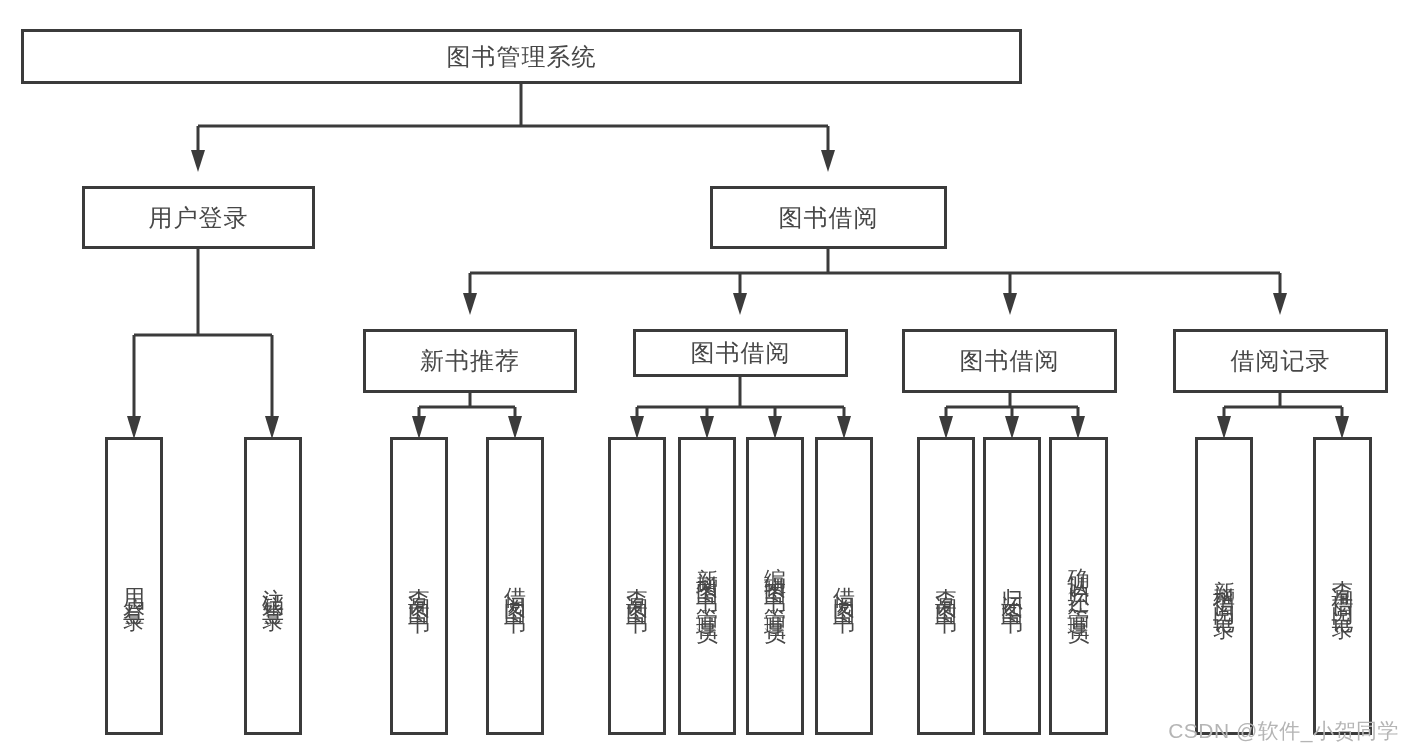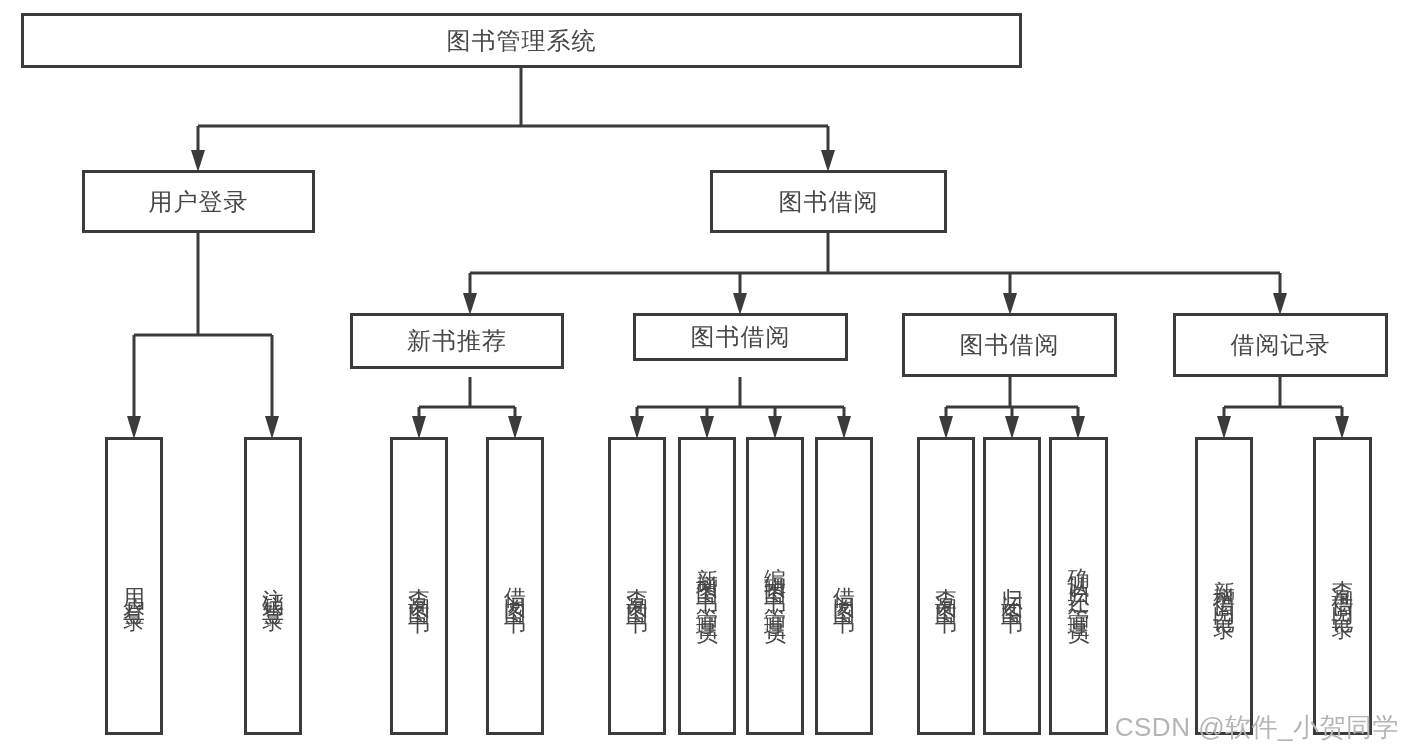--- a/index.html
+++ b/index.html
@@ -26,20 +26,21 @@
     box-sizing: border-box;
     border: 3px solid #3b3b3b;
     background: #ffffff;
     display: flex;
     align-items: center;
     justify-content: center;
     color: #474747;
     font-size: 24px;
     letter-spacing: 1px;
     white-space: nowrap;
+    margin-top: 16px;
   }
   .node-v {
     position: absolute;
     box-sizing: border-box;
     border: 3px solid #3b3b3b;
     background: #ffffff;
     display: flex;
     align-items: center;
     justify-content: center;
     color: #474747;
@@ -48,21 +49,21 @@
     text-orientation: mixed;
     letter-spacing: 8px;
     line-height: 1;
     white-space: nowrap;
   }
   .watermark {
     position: absolute;
     right: 6px;
     bottom: 2px;
     color: #b5b5b5;
-    font-size: 26px;
+    font-size: 21px;
     letter-spacing: 0.5px;
     white-space: nowrap;
   }
 </style>
 </head>
 <body>
 
 <div id="canvas">
 
   <svg id="wires" width="1405" height="747" viewBox="0 0 1405 747">
@@ -136,21 +137,21 @@
       <polygon points="1217,416 1231,416 1224,439"></polygon>
       <polygon points="1335,416 1349,416 1342,439"></polygon>
     </g>
   </svg>
 
   <div class="node" style="left:21px; top:13px; width:1001px; height:55px;">图书管理系统</div>
 
   <div class="node" style="left:82px; top:170px; width:233px; height:63px;">用户登录</div>
   <div class="node" style="left:710px; top:170px; width:237px; height:63px;">图书借阅</div>
 
-  <div class="node" style="left:350px; top:313px; width:214px; height:56px;">新书推荐</div>
+  <div class="node" style="left:363px; top:313px; width:214px; height:64px;">新书推荐</div>
   <div class="node" style="left:633px; top:313px; width:215px; height:48px;">图书借阅</div>
   <div class="node" style="left:902px; top:313px; width:215px; height:64px;">图书借阅</div>
   <div class="node" style="left:1173px; top:313px; width:215px; height:64px;">借阅记录</div>
 
   <div class="node-v" style="left:105px; top:437px; width:58px; height:298px;">用户登录</div>
   <div class="node-v" style="left:244px; top:437px; width:58px; height:298px;">注销登录</div>
 
   <div class="node-v" style="left:390px; top:437px; width:58px; height:298px;">查询图书</div>
   <div class="node-v" style="left:486px; top:437px; width:58px; height:298px;">借阅图书</div>
 

